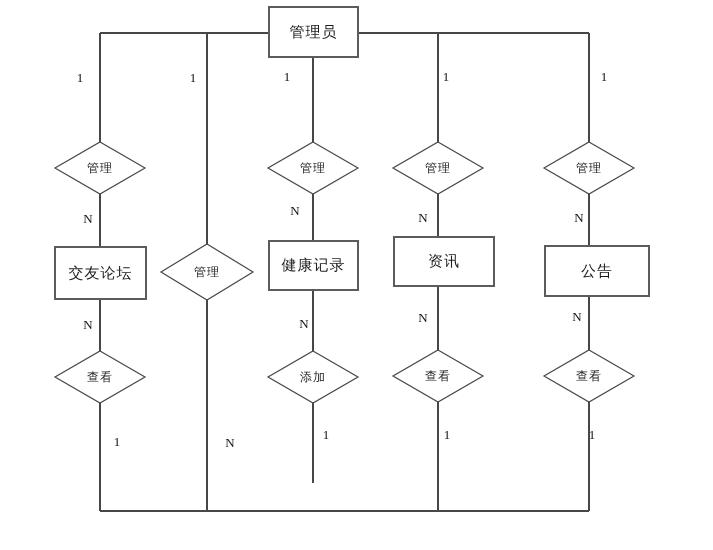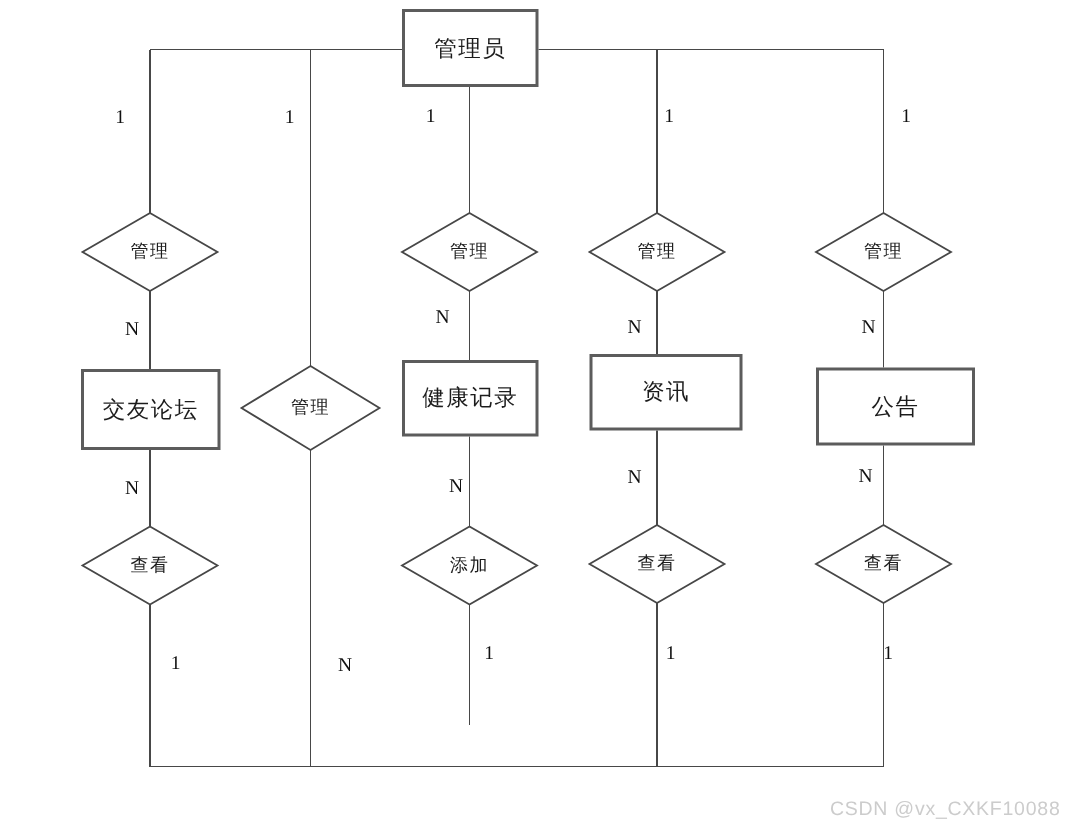--- a/index.html
+++ b/index.html
@@ -88,14 +88,13 @@
   <div class="card" style="left:446px;top:77px">1</div>
   <div class="card" style="left:423px;top:218px">N</div>
   <div class="card" style="left:423px;top:318px">N</div>
   <div class="card" style="left:447px;top:435px">1</div>
 
   <div class="card" style="left:604px;top:77px">1</div>
   <div class="card" style="left:579px;top:218px">N</div>
   <div class="card" style="left:577px;top:317px">N</div>
   <div class="card" style="left:592px;top:435px">1</div>
 
-  <div class="watermark">CSDN @vx_CXKF10088</div>
 </div>
 
 </body></html>

